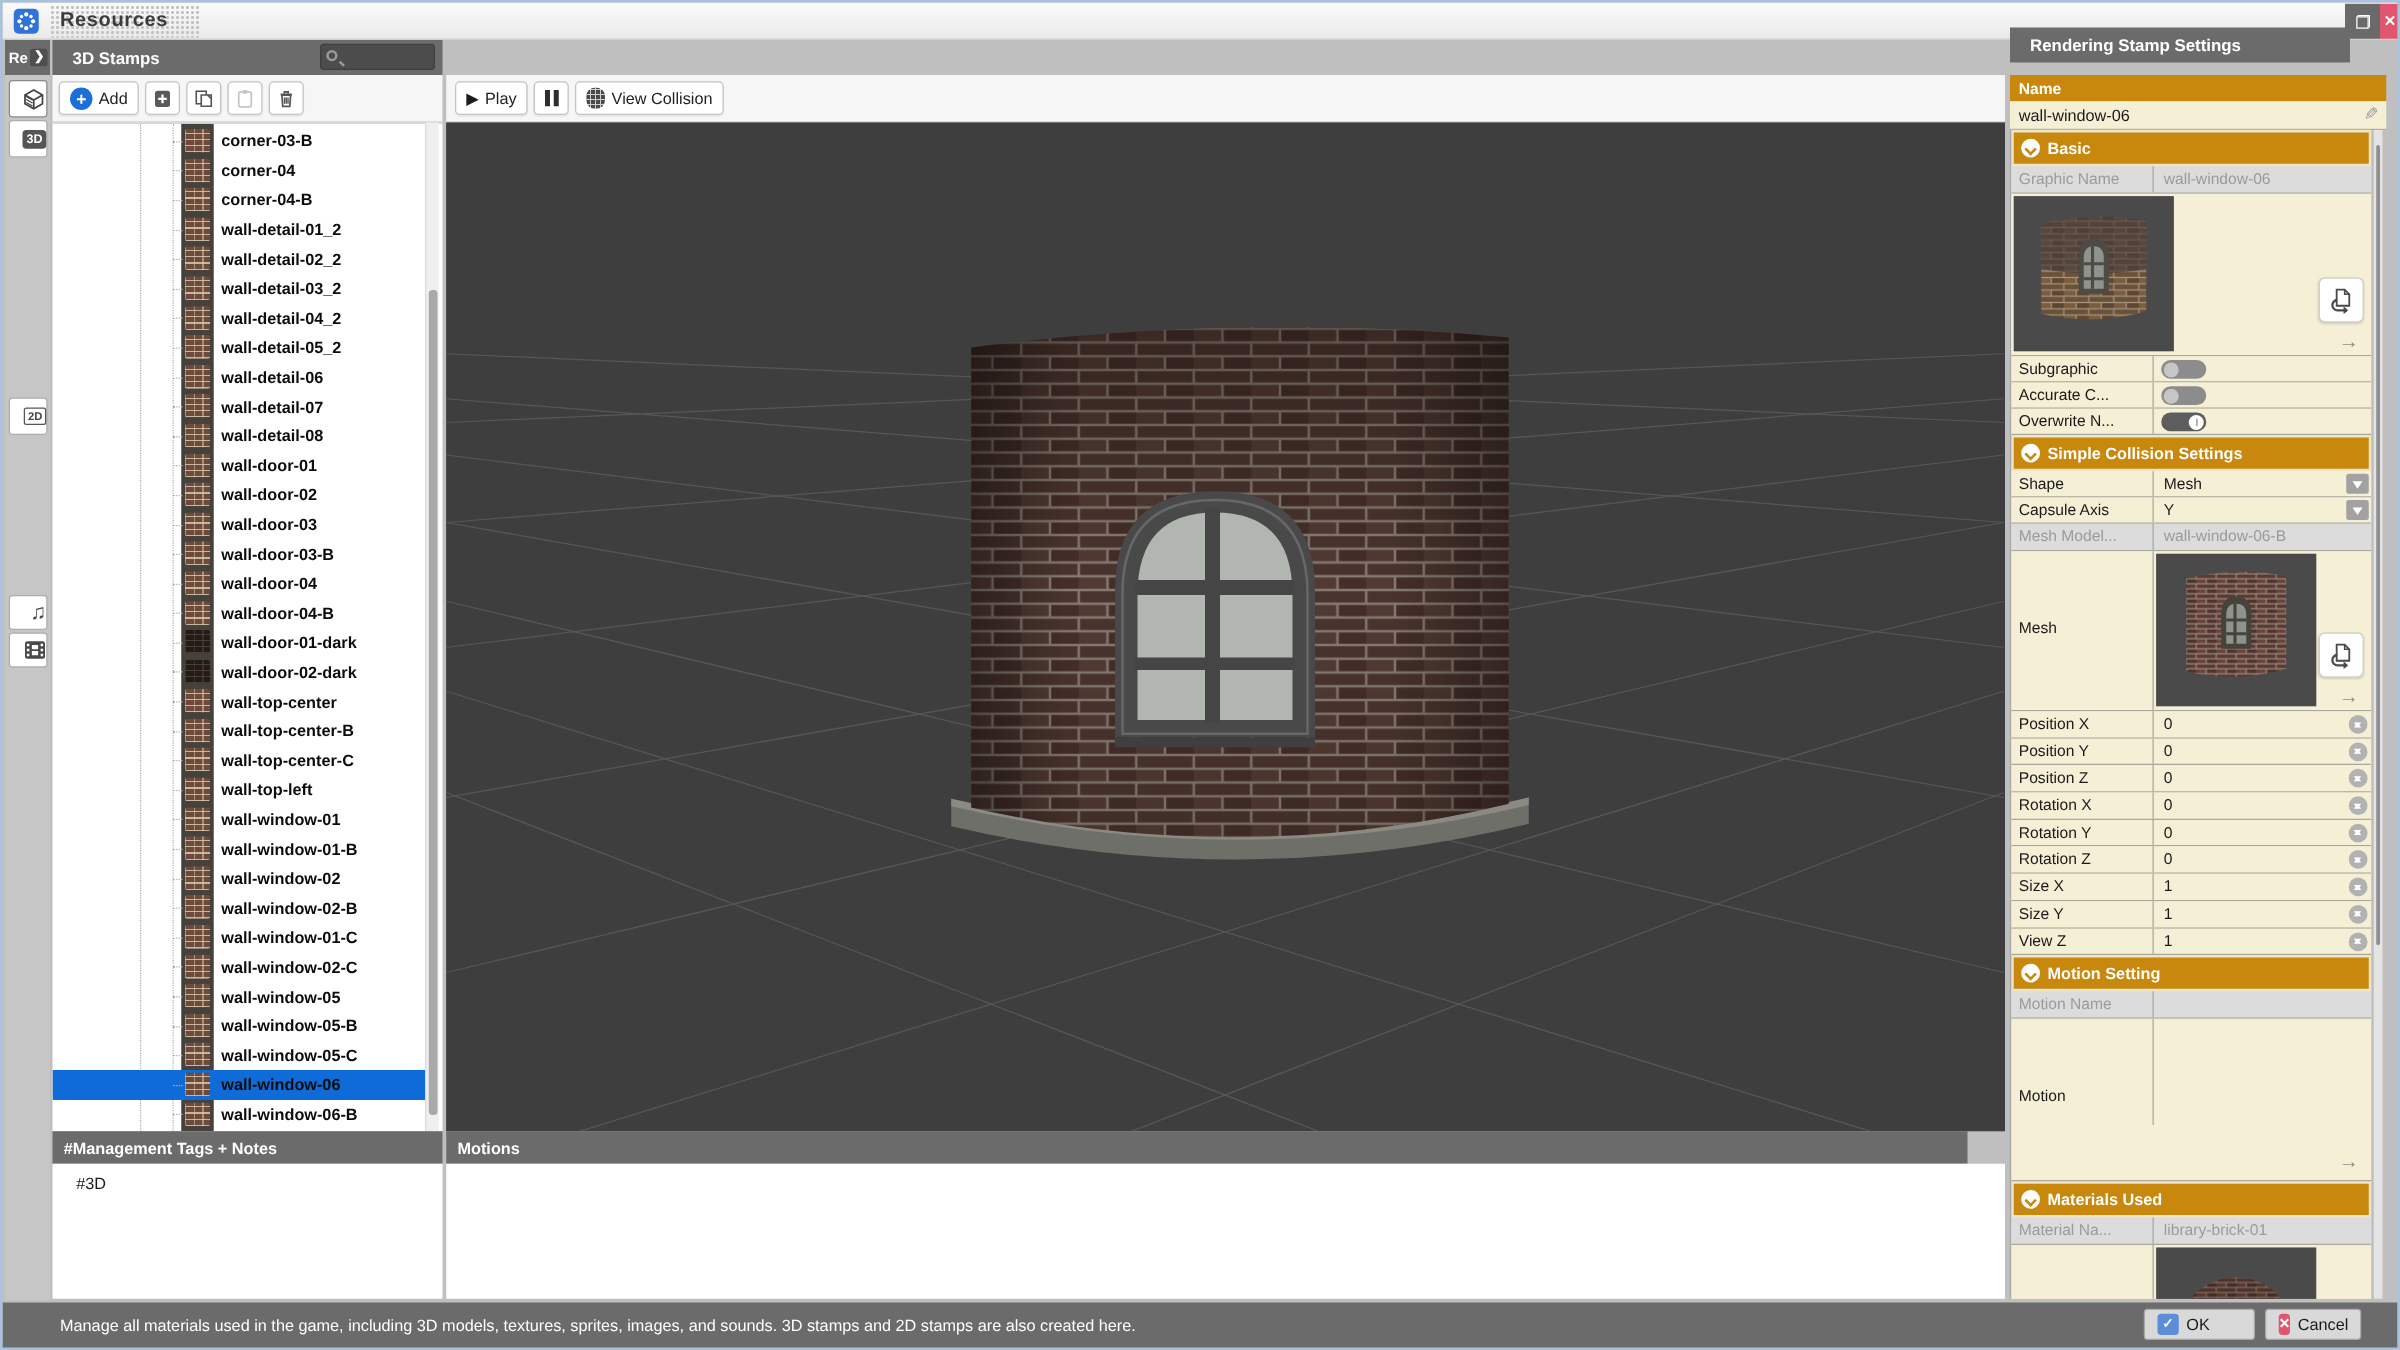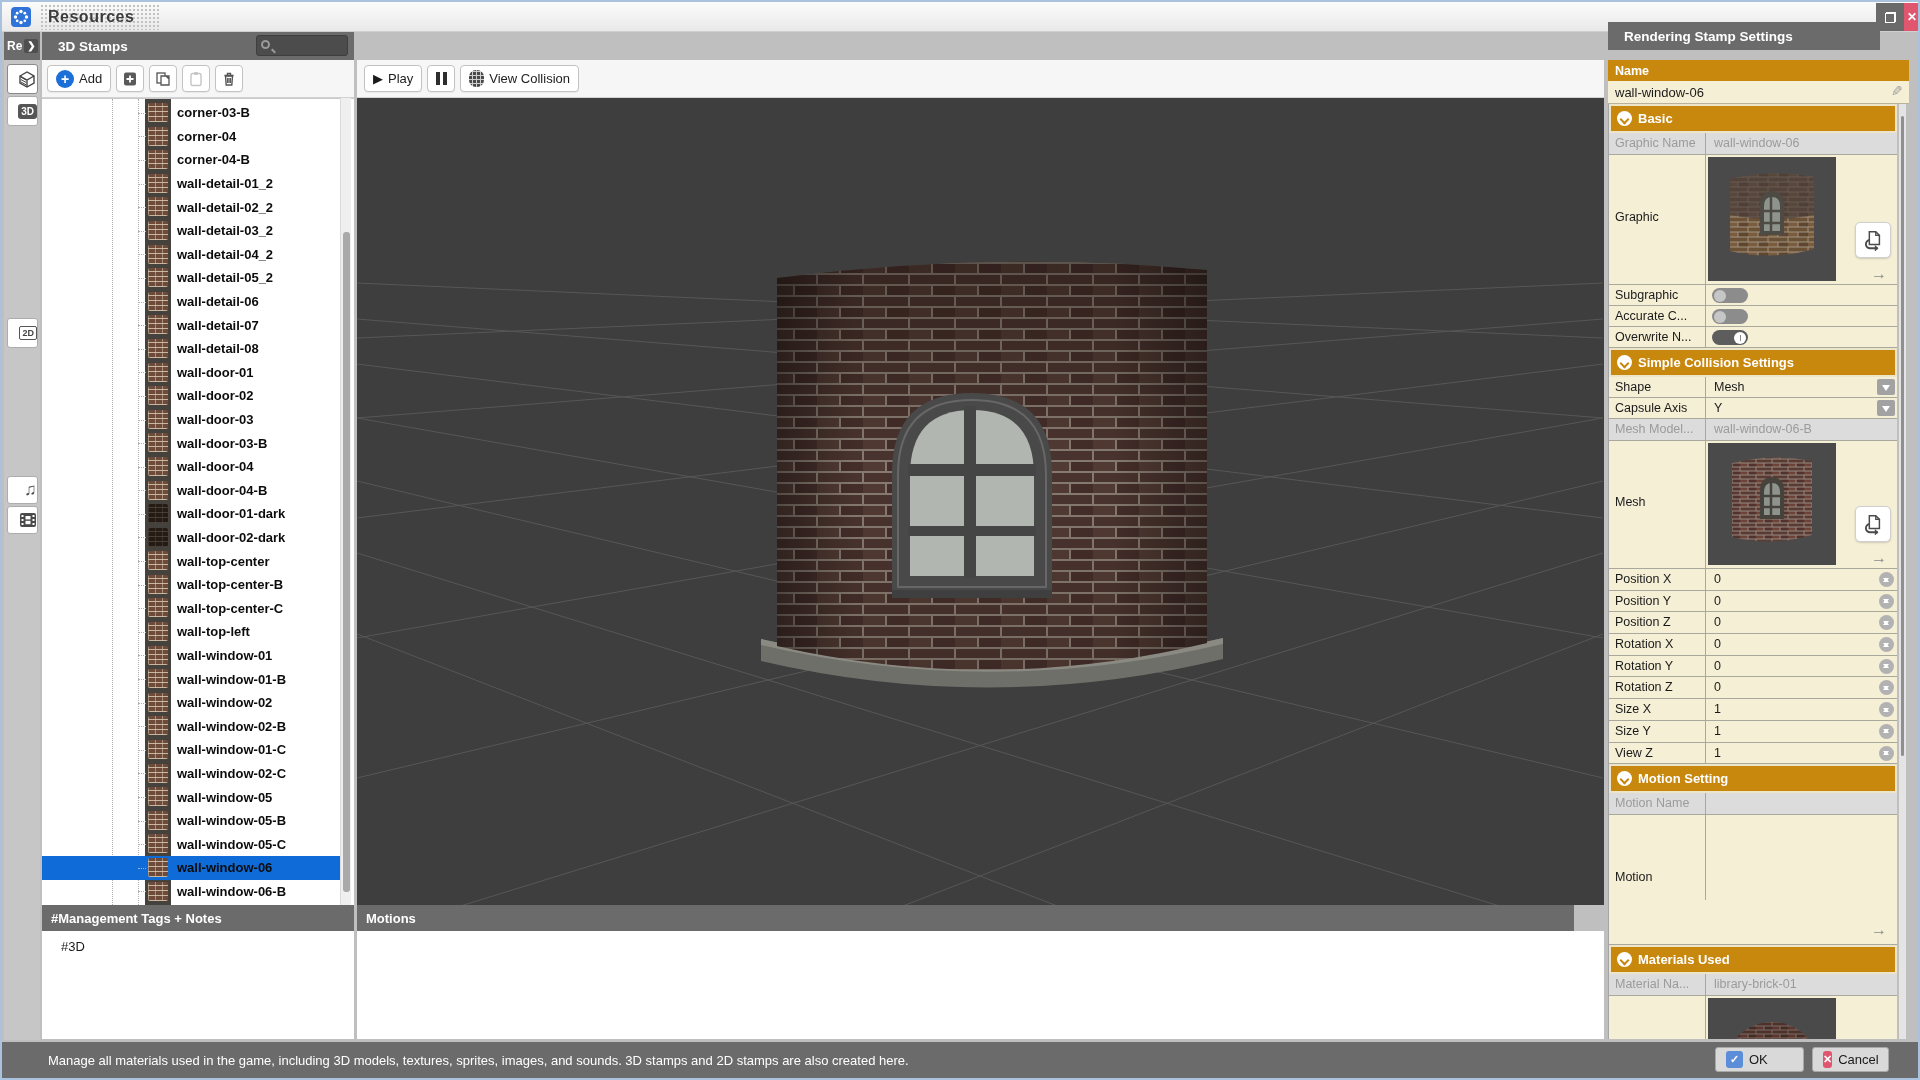--- a/index.html
+++ b/index.html
@@ -91,21 +91,21 @@
   #name-pencil{position:absolute;right:6px;top:2px;font-size:14px;color:#9a9a9a;transform:scaleX(-1);}
   #settings-body{position:absolute;left:1606px;top:102px;width:289px;height:935px;background:#ece5c9;overflow:hidden;border-left:1px solid #a5a5a5;}
   #settings-scroll{position:absolute;left:1897px;top:102px;width:7px;height:935px;background:#e4e4e4;}
   #settings-scroll .thumbbar{position:absolute;left:2px;width:3px;top:12px;height:640px;background:#8f8f8f;border-radius:2px;}
 
   .gold-header{height:25px;margin:2px;background:#c8870d;color:#fff;font-size:13px;font-weight:bold;display:flex;align-items:center;gap:6px;padding-left:6px;}
   .sec-chevron{width:15px;height:15px;border-radius:50%;background:#fff;position:relative;flex:none;}
   .sec-chevron::after{content:"";position:absolute;left:4px;top:4.5px;width:5px;height:5px;border-right:2px solid #c8870d;border-bottom:2px solid #c8870d;transform:rotate(45deg);}
 
   .prow{display:flex;border-bottom:1px solid #a8a89c;background:#f5efd6;position:relative;}
-  .prow .plbl{width:97px;border-right:1px solid #a8a89c;font-size:12.5px;color:#1a1a1a;padding:3px 2px 16px 6px;white-space:nowrap;overflow:hidden;}
+  .prow .plbl{width:114px;border-right:1px solid #a8a89c;font-size:12.5px;color:#1a1a1a;padding:3px 2px 16px 6px;white-space:nowrap;overflow:hidden;}
   .prow .pval{flex:1;font-size:12.5px;color:#1a1a1a;padding:3px 0 0 8px;position:relative;}
   .prow.readonly{background:#dcdcdc;}
   .prow.readonly .plbl,.prow.readonly .pval{color:#9b9b9b;}
   .prow.h21{height:21px;}
   .prow.h22{height:22px;}
 
   .toggle{position:absolute;left:6px;top:3px;width:36px;height:15px;border-radius:8px;background:#8c8c8c;}
   .toggle .knob{position:absolute;left:2px;top:1.5px;width:12px;height:12px;border-radius:50%;background:#c6c6c6;}
   .toggle.on{background:#5d5d5d;}
   .toggle.on .knob{left:auto;right:2px;background:#fff;}
@@ -522,21 +522,20 @@
       <span class="sec-chevron"></span>
       <span>Basic</span>
     </div>
 
     <div class="prow readonly h22">
       <span class="plbl">Graphic Name</span>
       <span class="pval">wall-window-06</span>
     </div>
 
     <div class="prow" style="height:130px;">
-      <span class="plbl" style="padding-top:55px;">Graphic</span>
       <span class="pval thumbcell">
         <span class="mini-thumb" style="height:124px;">
           <svg width="128" height="124" viewBox="0 0 128 124">
             <defs>
                 <pattern id="brickB" width="20" height="10" patternUnits="userSpaceOnUse">
               <rect width="20" height="10" fill="#a39482"></rect>
                   <rect x=".5" y=".5" width="19" height="4" fill="#6b5136"></rect>
               <rect x="-9.5" y="5.5" width="19" height="4" fill="#7a5c3e"></rect>
                   <rect x="10.5" y="5.5" width="19" height="4" fill="#5e4630"></rect>
             </pattern>

